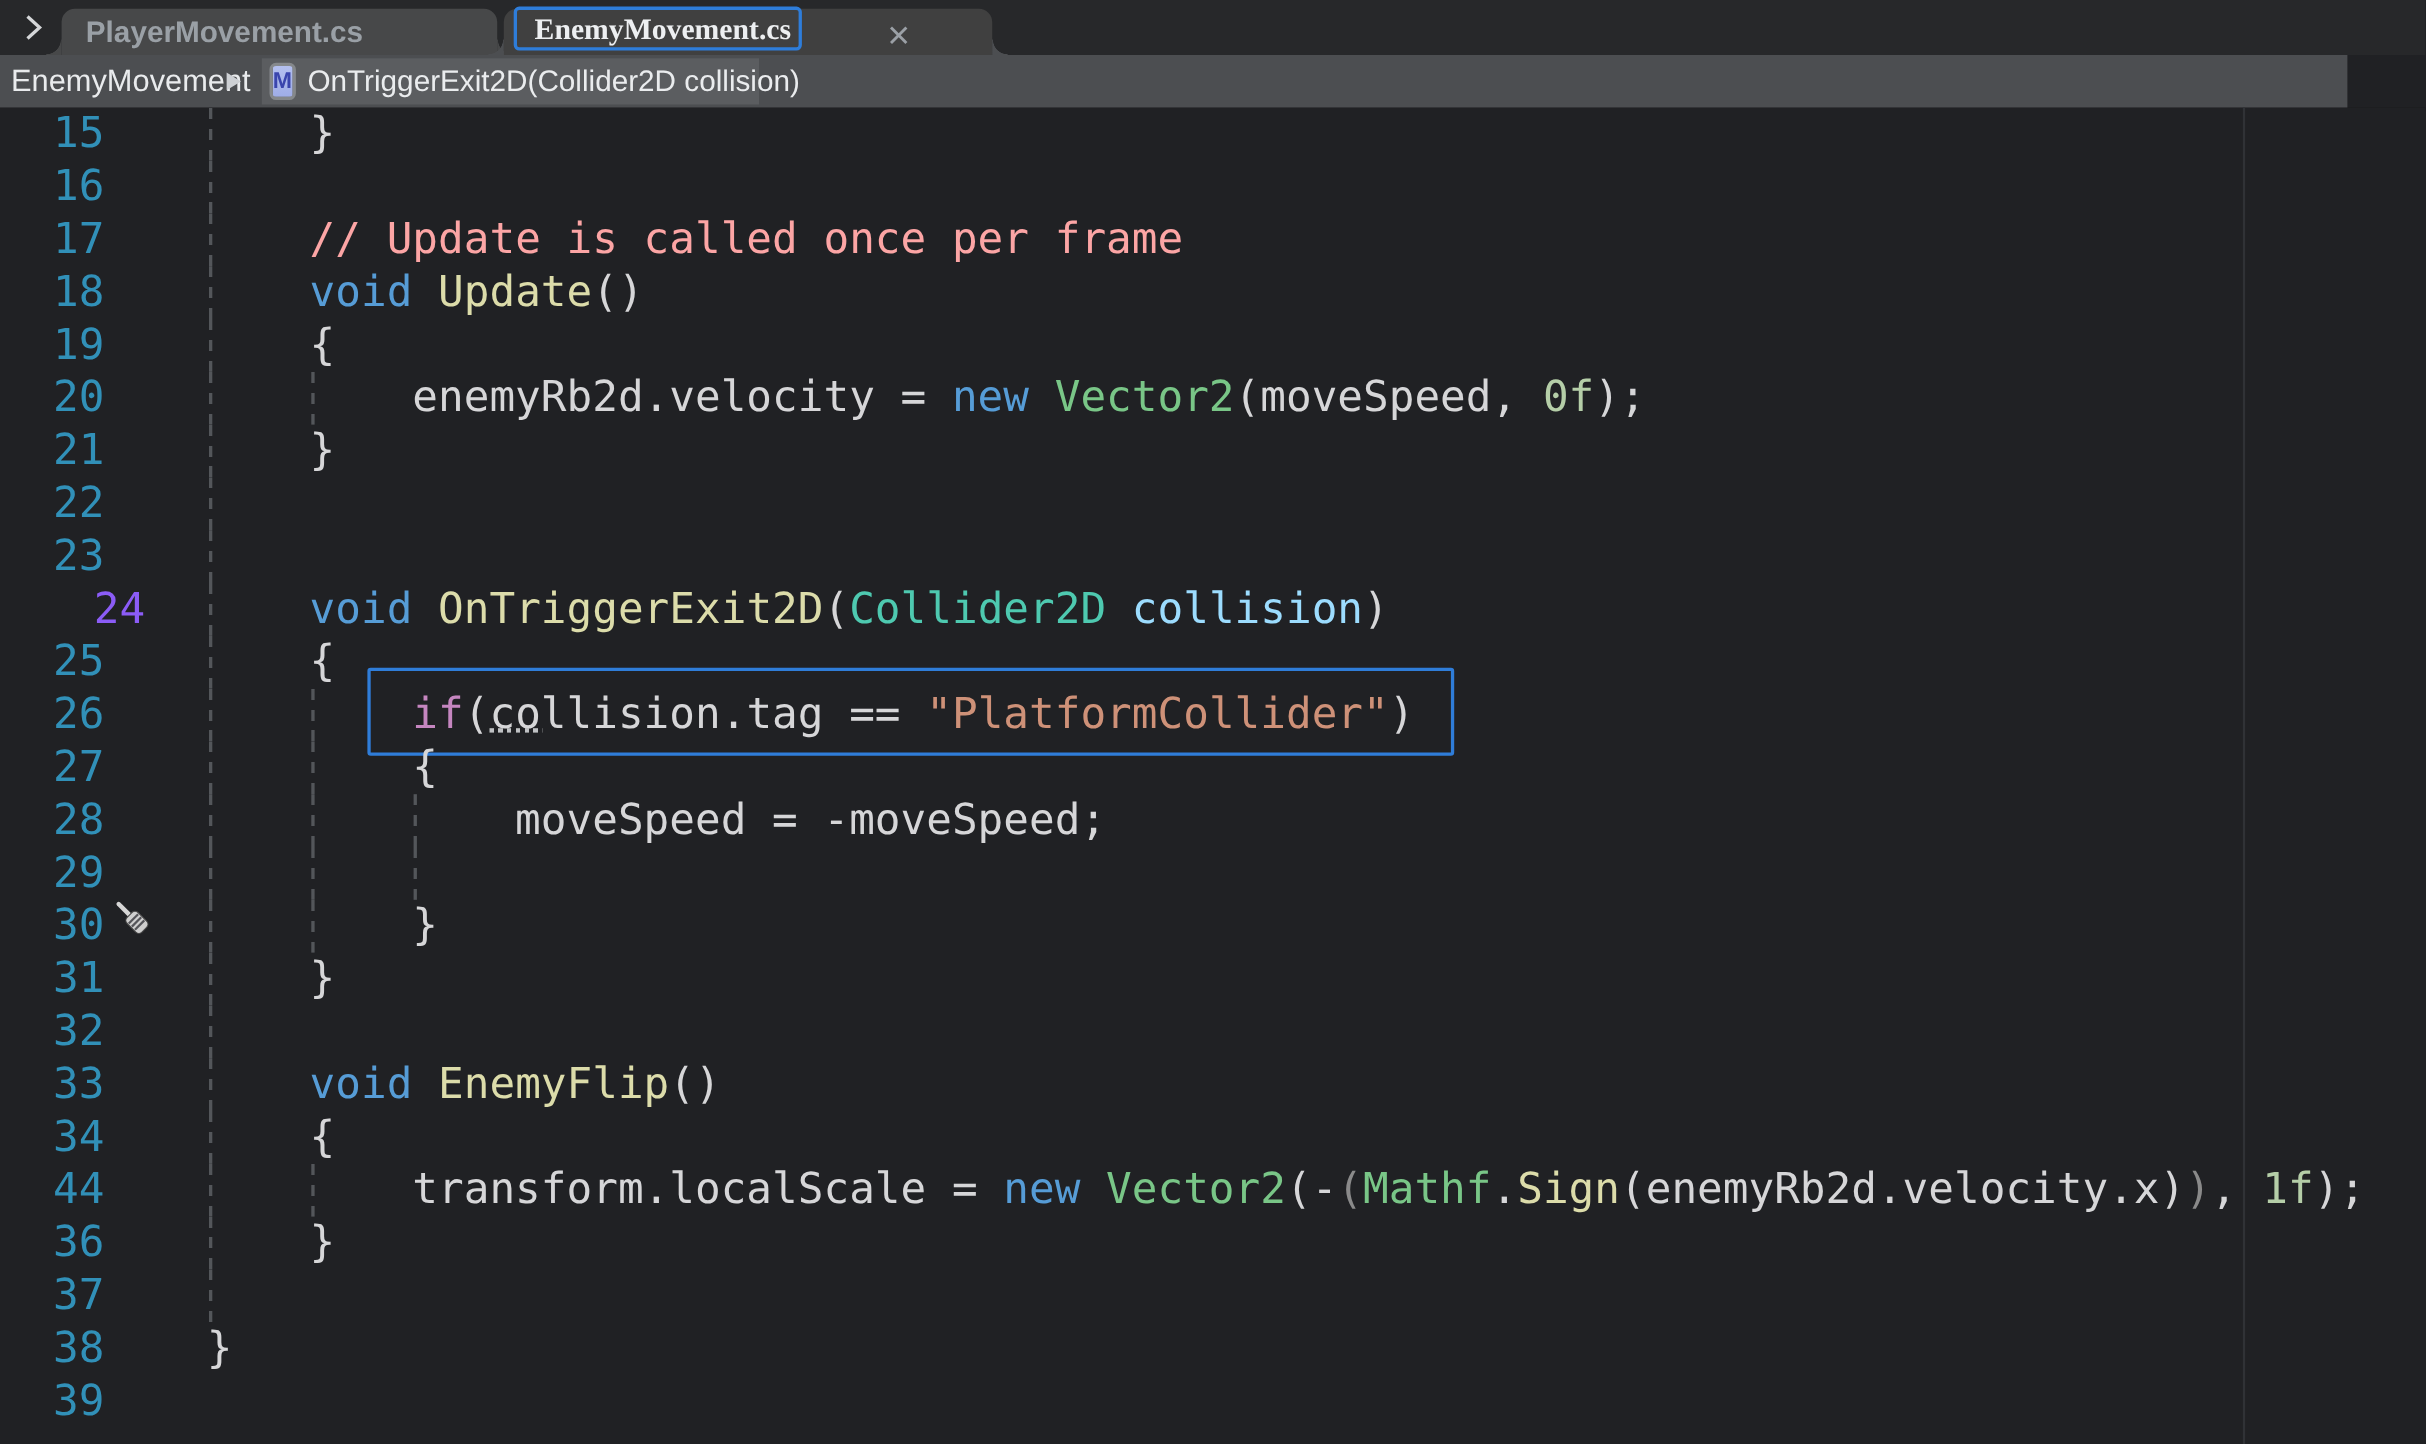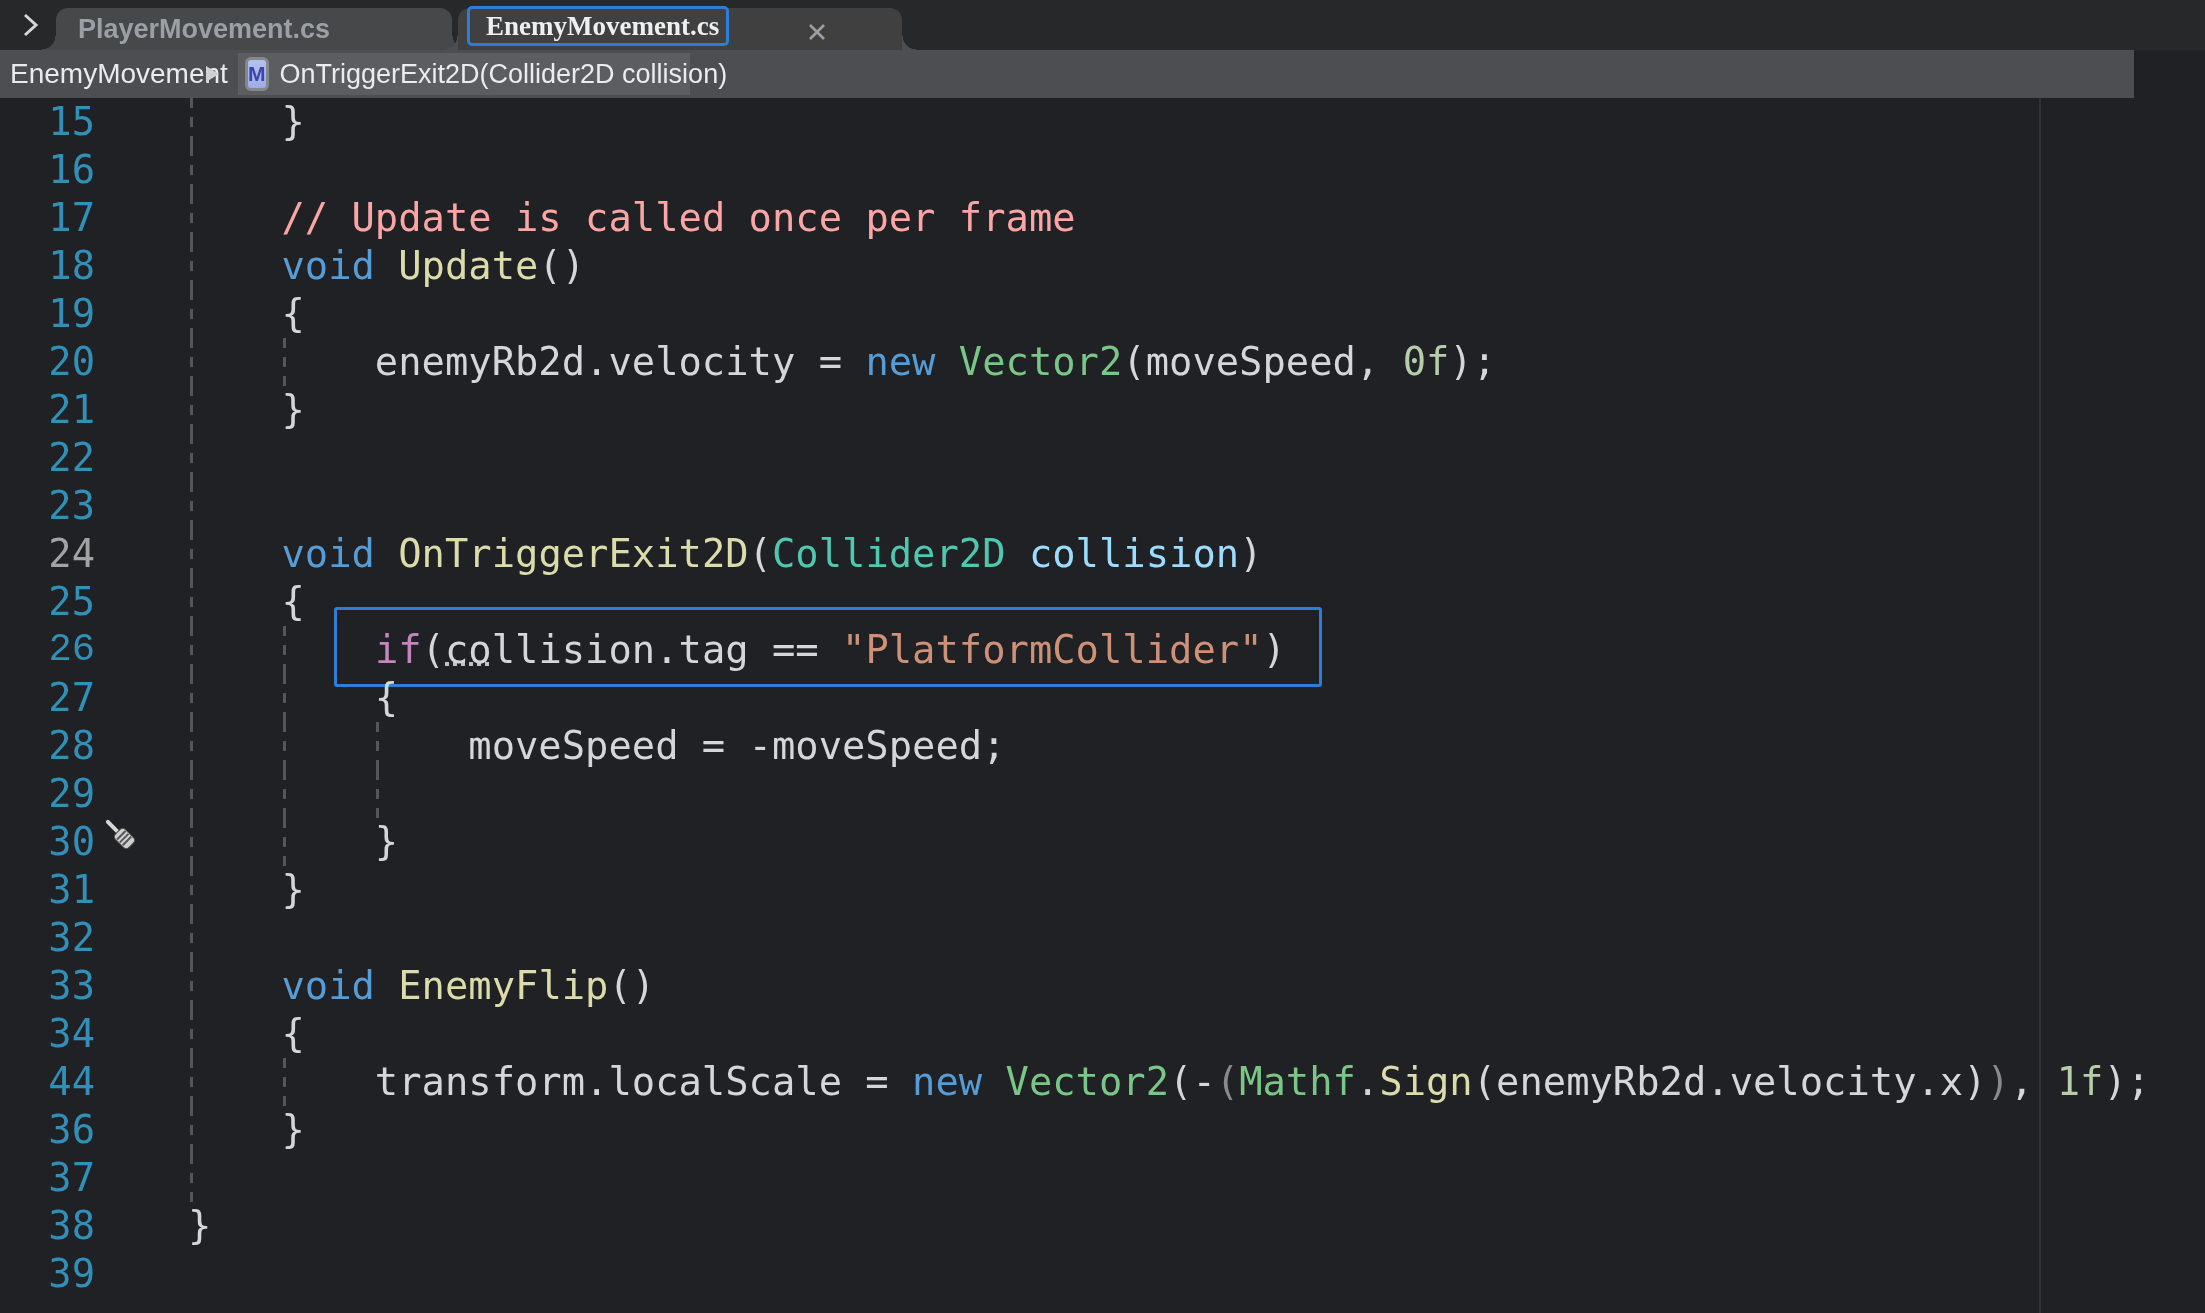--- a/index.html
+++ b/index.html
@@ -141,32 +141,32 @@
       <div class="ln" style="color: rgb(49, 144, 184);">22</div>
       <div class="code"></div>
     </div>
     <div class="row" style="top: 384px; padding-left: 27px;">
       <div class="iguide" style="left: 190px;"></div>
       <div class="ln" style="color: rgb(49, 144, 184);">23</div>
       <div class="code"></div>
     </div>
     <div class="row" style="top: 432px;">
       <div class="iguide" style="left: 190px;"></div>
-      <div class="ln" style="color: #a3a3a3;">24</div>
+      <div class="ln" style="color: #8b5cf6; margin-left: 37px;">24</div>
       <div class="code"><span style="color: rgb(214, 214, 216);">    </span><span style="color: rgb(86, 156, 214);">void</span><span style="color: rgb(214, 214, 216);"> </span><span style="color: rgb(220, 220, 170);">OnTriggerExit2D</span><span style="color: rgb(214, 214, 216);">(</span><span style="color: rgb(78, 201, 176);">Collider2D</span><span style="color: rgb(214, 214, 216);"> </span><span style="color: rgb(156, 220, 254);">collision</span><span style="color: rgb(214, 214, 216);">)</span></div>
     </div>
     <div class="row" style="top: 480px;">
       <div class="iguide" style="left: 190px;"></div>
       <div class="ln" style="color: rgb(49, 144, 184);">25</div>
       <div class="code"><span style="color: rgb(214, 214, 216);">    {</span></div>
     </div>
     <div class="row" style="top: 528px;">
       <div class="iguide" style="left: 190px;"></div>
       <div class="iguide" style="left: 283px;"></div>
-      <div class="ln" style="color: rgb(49, 144, 184); font-family: Liberation Mono, monospace;">26</div>
+      <div class="ln" style="color: rgb(49, 144, 184);">26</div>
       <div class="code"><span style="color: rgb(214, 214, 216);">        </span><span style="color: rgb(197, 134, 192);">if</span><span style="color: rgb(214, 214, 216);">(collision.tag == </span><span style="color: rgb(206, 145, 120);">"PlatformCollider"</span><span style="color: rgb(214, 214, 216);">)</span></div>
     </div>
     <div class="row" style="top: 576px;">
       <div class="iguide" style="left: 190px;"></div>
       <div class="iguide" style="left: 283px;"></div>
       <div class="ln" style="color: rgb(49, 144, 184);">27</div>
       <div class="code"><span style="color: rgb(214, 214, 216);">        {</span></div>
     </div>
     <div class="row" style="top: 624px;">
       <div class="iguide" style="left: 190px;"></div>

